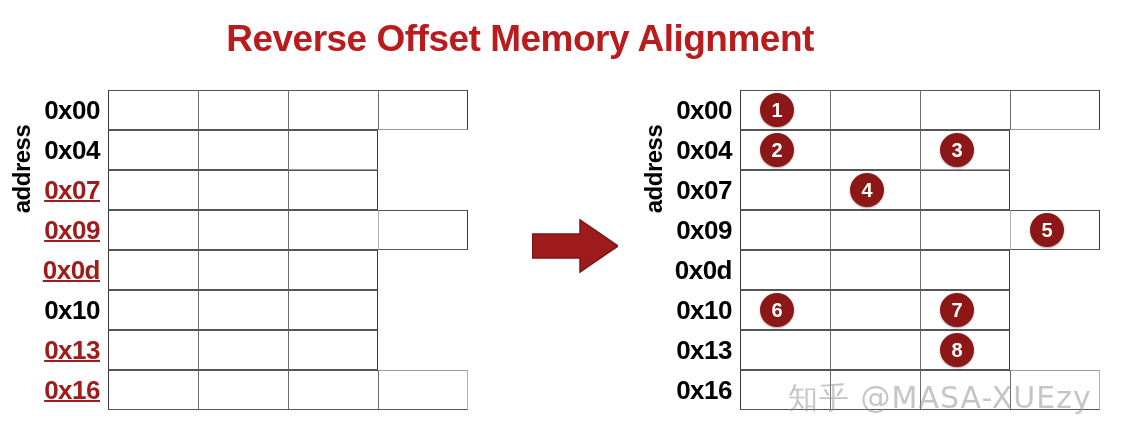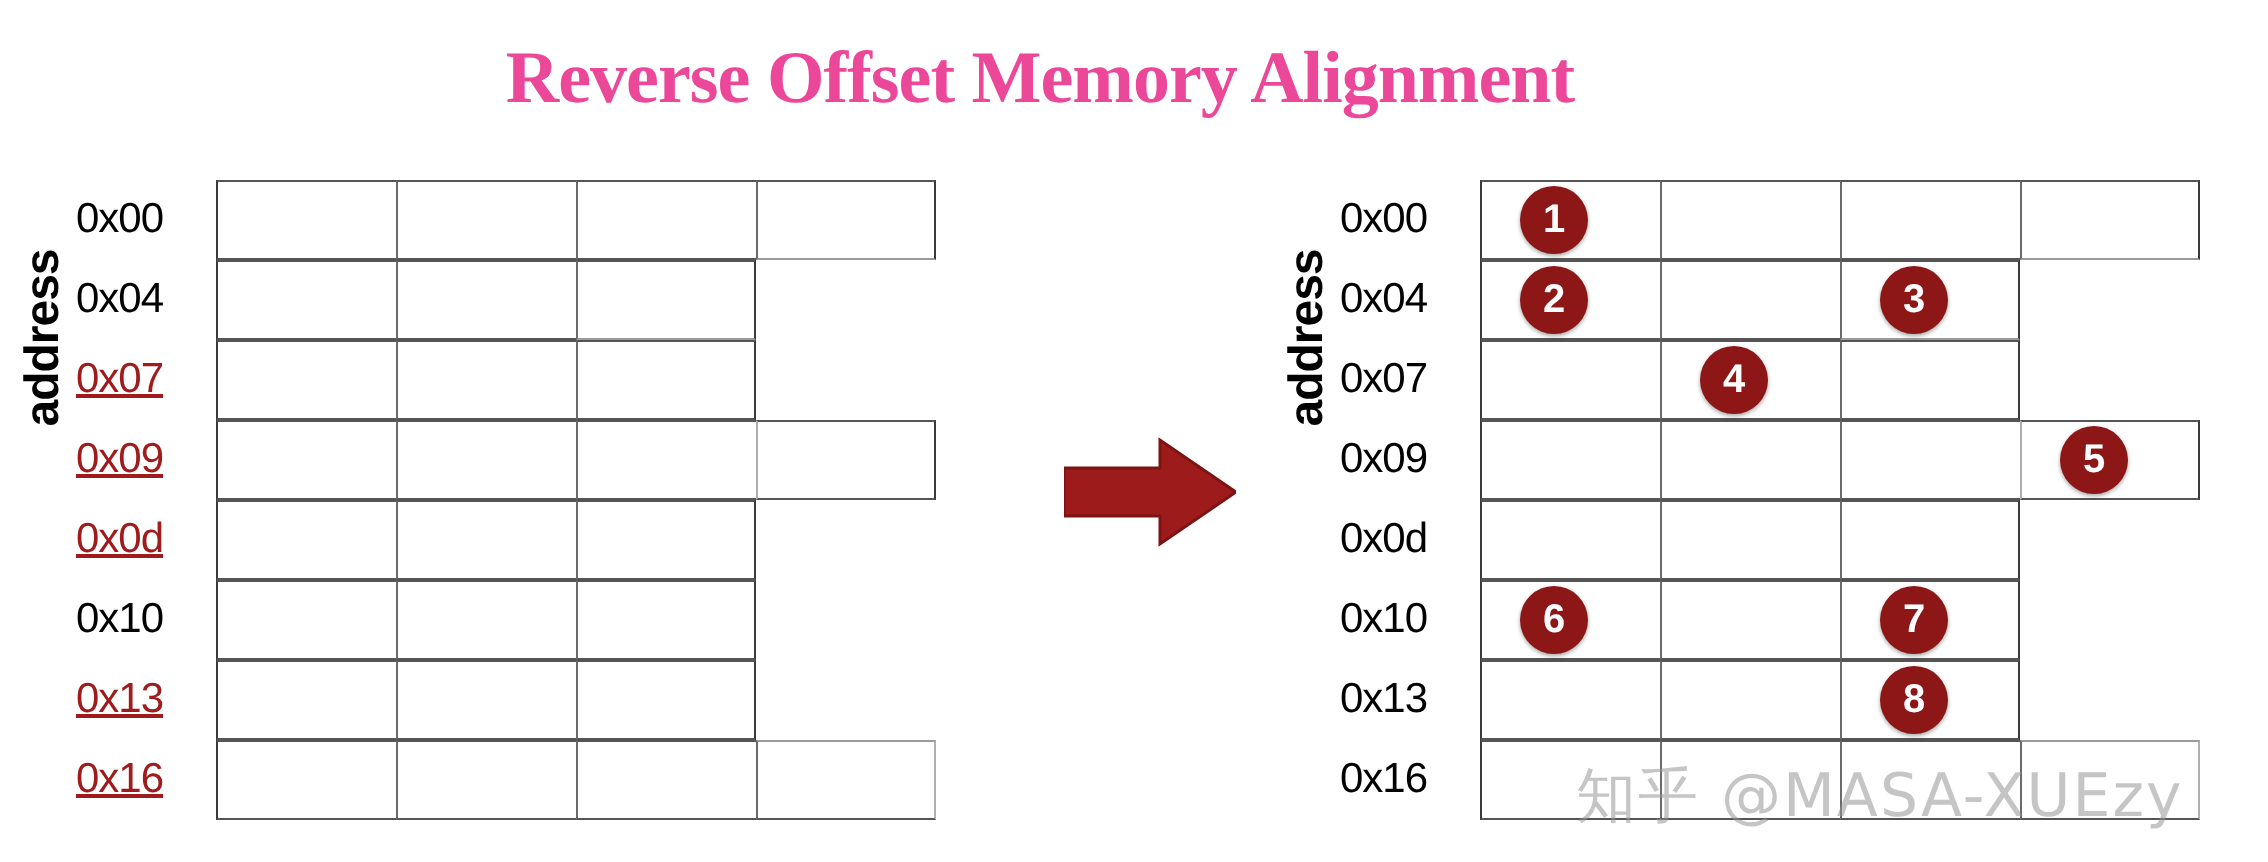--- a/index.html
+++ b/index.html
@@ -18,23 +18,23 @@
 
   
   #title {
     position: absolute;
     left: 0;
     top: 18px;
     width: 1040px;
     text-align: center;
     font-size: 37px;
     font-weight: bold;
-    color: #ec4899;
+    color: #b91c1c;
     letter-spacing: -0.5px;
-    font-family: Liberation Serif, serif;
+    font-family: Liberation Sans, sans-serif;
   }
 
   
   .diagram {
     position: absolute;
     top: 90px;
   }
   #diagram-left  { left: 8px;  }
   #diagram-right { left: 640px; }
 
@@ -54,23 +54,23 @@
 
   .row-labels {
     position: absolute;
     left: 30px;
     top: 0;
     width: 62px;
   }
   .row-label {
     height: 40px;
     line-height: 40px;
-    text-align: left;
-    font-size: 21px;
-    font-weight: normal;
+    text-align: right;
+    font-size: 26px;
+    font-weight: bold;
     color: #000000;
     white-space: nowrap;
     letter-spacing: -0.5px;
   }
   .row-label.hot {
     color: #a01c1c;
     text-decoration: underline;
     text-underline-offset: 1px;
     text-decoration-thickness: 2px;
   }

